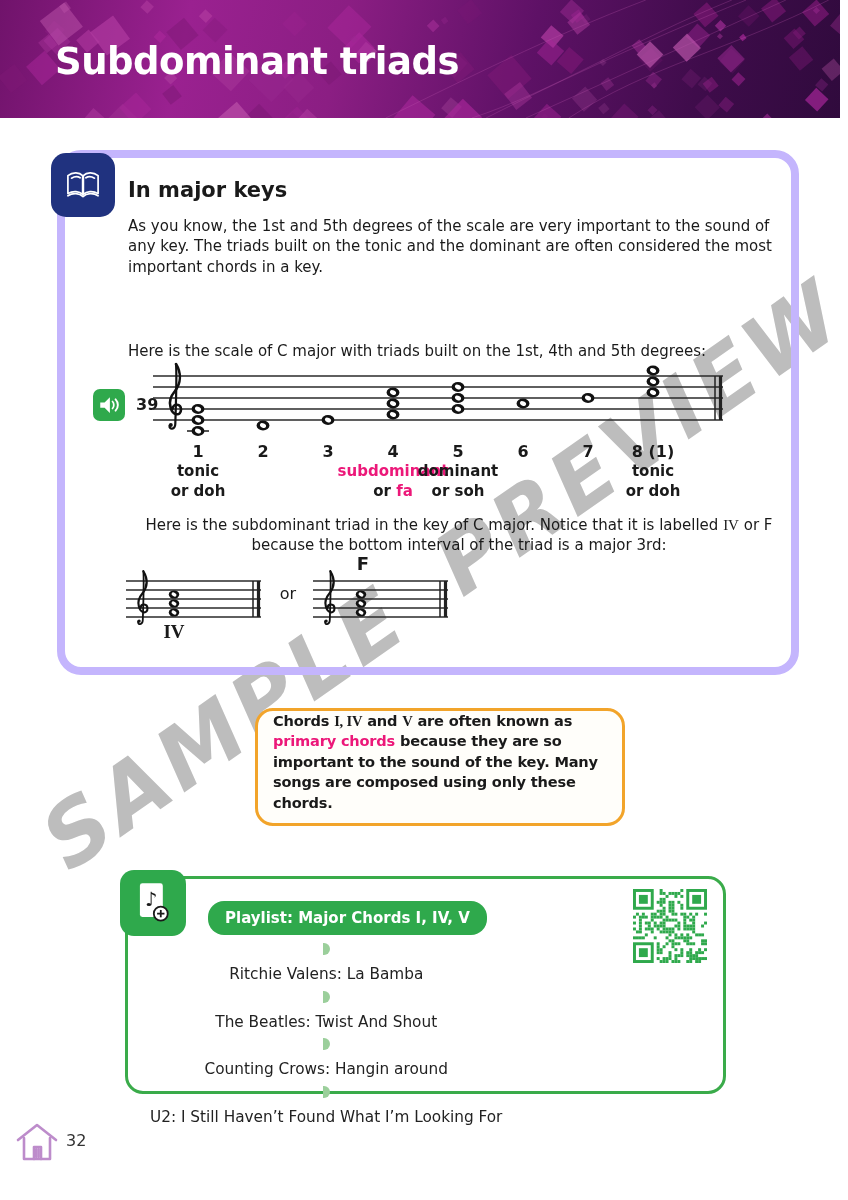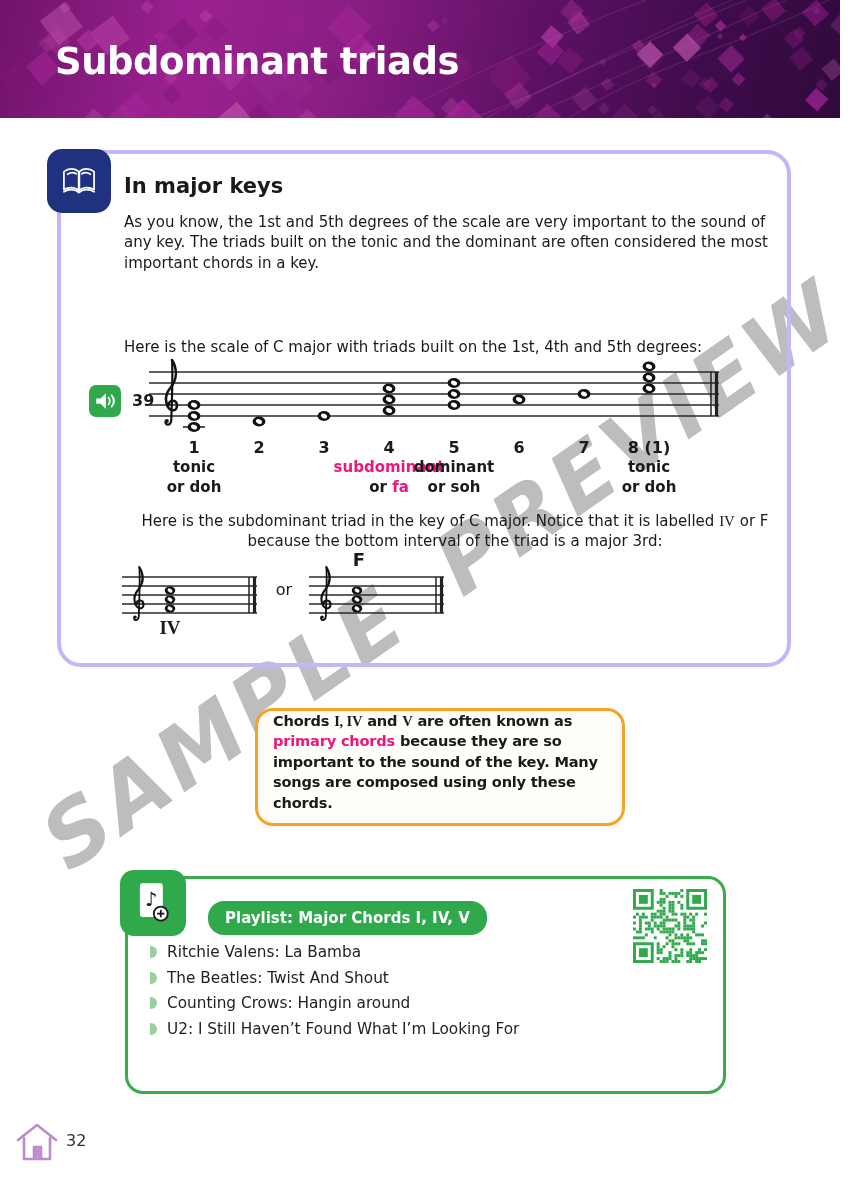--- a/index.html
+++ b/index.html
@@ -16,21 +16,21 @@
   
   .watermark{position:absolute;left:-30px;top:538px;width:908px;text-align:center;
              transform:rotate(-35deg);font-size:86px;font-weight:900;font-style:italic;
              letter-spacing:5px;word-spacing:24px;color:#bdbdbd;z-index:1;white-space:nowrap;
              user-select:none;}
 
   .layer{position:absolute;left:0;top:0;width:848px;height:1200px;z-index:2;}
 
   
   .info-box{position:absolute;left:57px;top:150px;width:726px;height:509px;
-            border:4px solid #c4b5fd;border-radius:24px;}
+            border:8px solid #c4b5fd;border-radius:24px;}
   .book-badge{position:absolute;left:-14px;top:-5px;width:64px;height:64px;background:#20327f;
               border-radius:15px;display:flex;align-items:center;justify-content:center;}
   .info-box h2{position:absolute;left:63px;top:20px;margin:0;font-size:21px;font-weight:800;}
   .info-box p{position:absolute;left:63px;margin:0;width:662px;font-size:15px;line-height:1.35;}
   .p1{top:58px;}
   .p2{top:125px;}
   .scale-intro{position:absolute;left:83px;top:183px;margin:0;font-size:15px;}
   .p3{top:357px;text-align:center;}
   .accent{color:#ec1879;}
   .roman{font-family:"Liberation Serif","DejaVu Serif",serif;}
@@ -63,21 +63,21 @@
 
   
   .playlist{position:absolute;left:125px;top:876px;width:595px;height:212px;
             border:3.5px solid #3aab4a;border-radius:18px;background:#fff;}
   .pl-icon{position:absolute;left:-8px;top:-9px;width:66px;height:66px;background:#2fa94c;
            border-radius:14px;display:flex;align-items:center;justify-content:center;}
   .pl-pill{position:absolute;left:80px;top:22px;padding:8px 17px;background:#2fa94c;
            border-radius:16px;color:#fff;font-size:15px;font-weight:700;white-space:nowrap;}
   .qr{position:absolute;right:16px;top:10px;width:74px;height:74px;}
   .songs{position:absolute;left:22px;top:64px;margin:0;padding:0;list-style:none;}
-  .songs li{display:flex;align-items:center;gap:10px;margin-bottom:7.6px;font-size:15.3px;color:#222;}
+  .songs li{display:flex;align-items:center;gap:10px;margin-bottom:7.6px;font-size:15.3px;color:#222;flex-direction:column;}
   .bullet{flex:0 0 auto;width:7px;height:12px;background:#9bcf9b;border-radius:0 7px 7px 0;}
 
   
   .home-icon{position:absolute;left:14px;top:1119px;width:46px;height:46px;cursor:pointer;}
   .page-number{position:absolute;left:66px;top:1131px;font-size:16px;color:#333;}
 </style>
 </head>
 <body>
 
 <div class="page">

